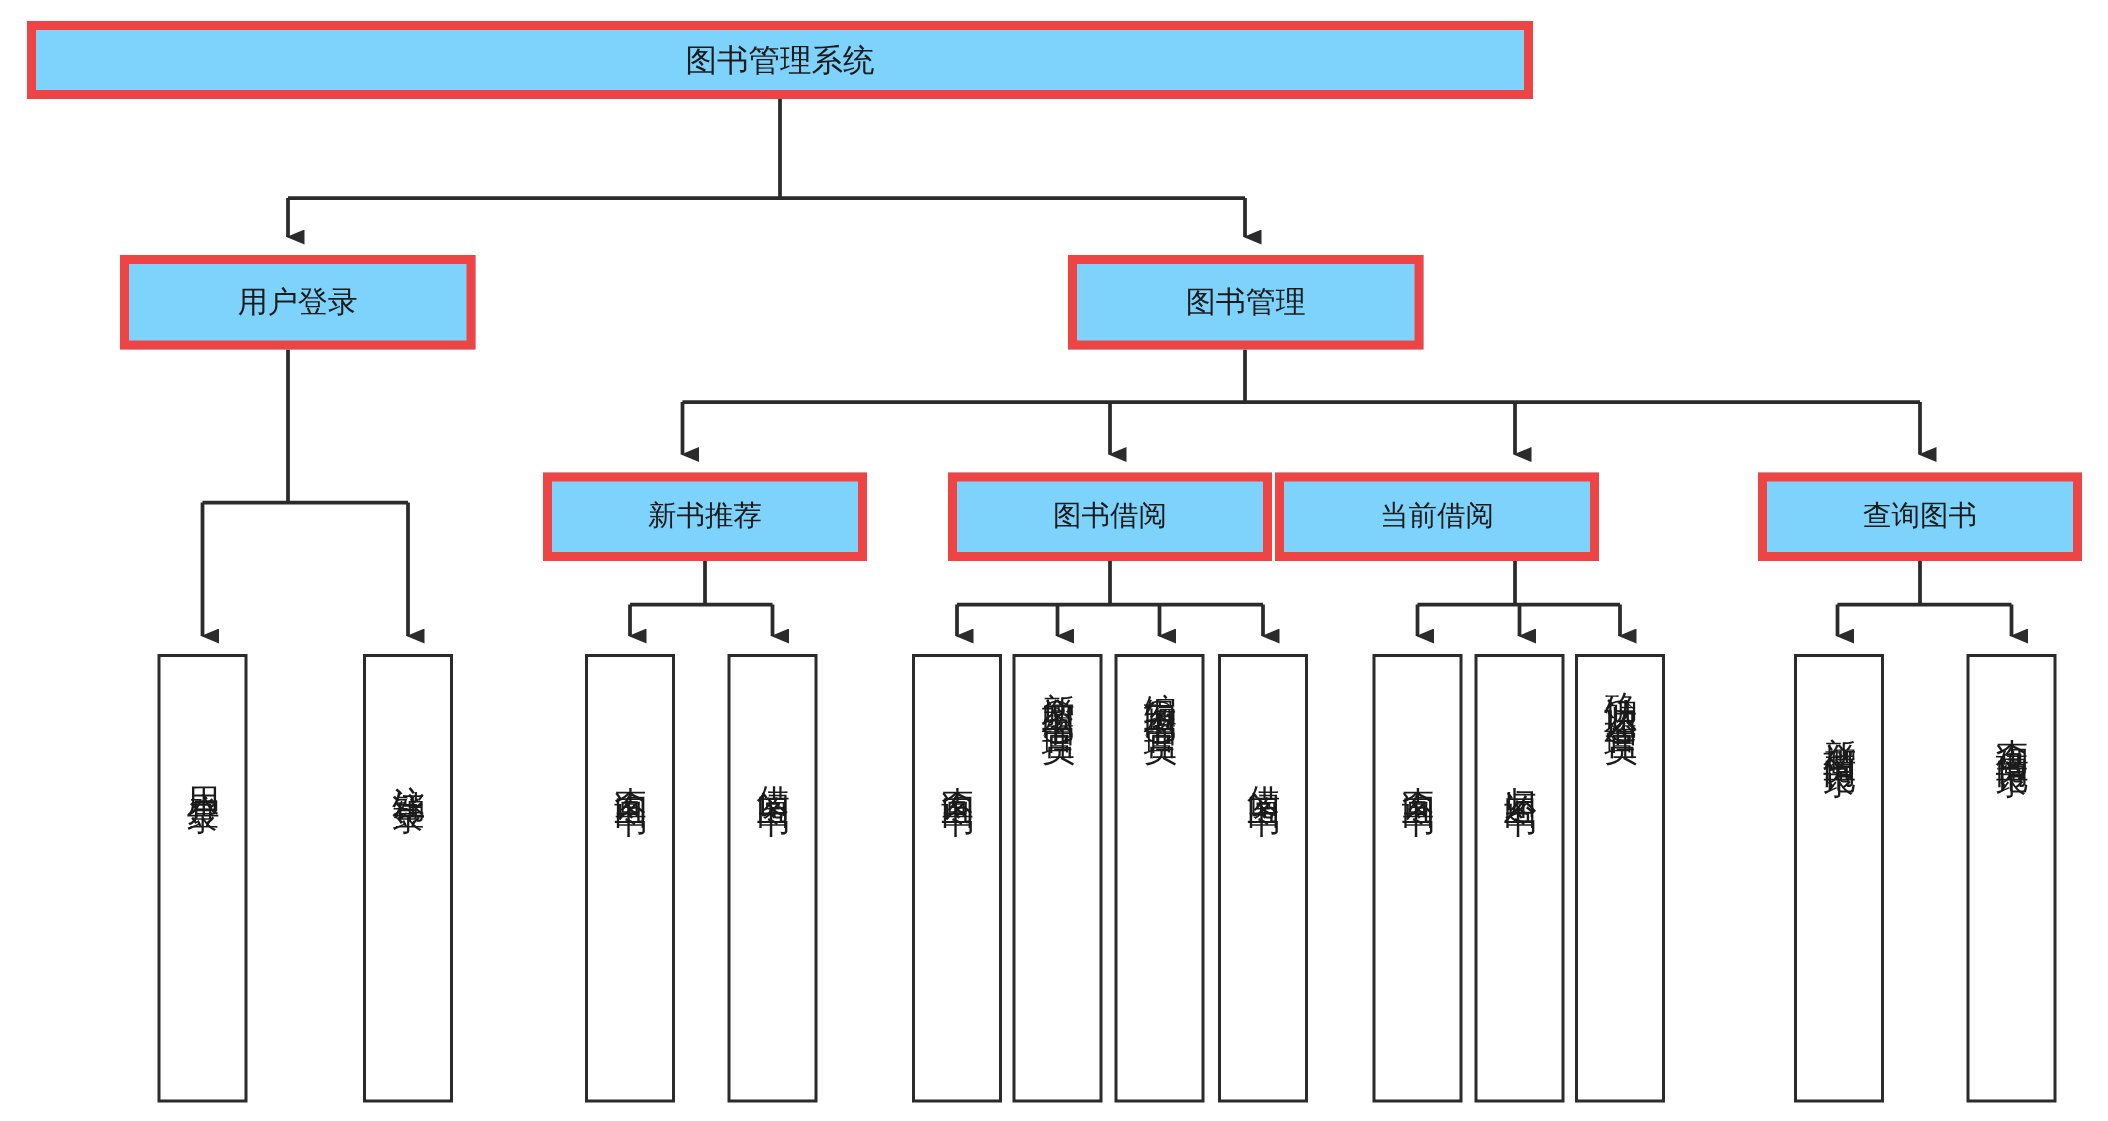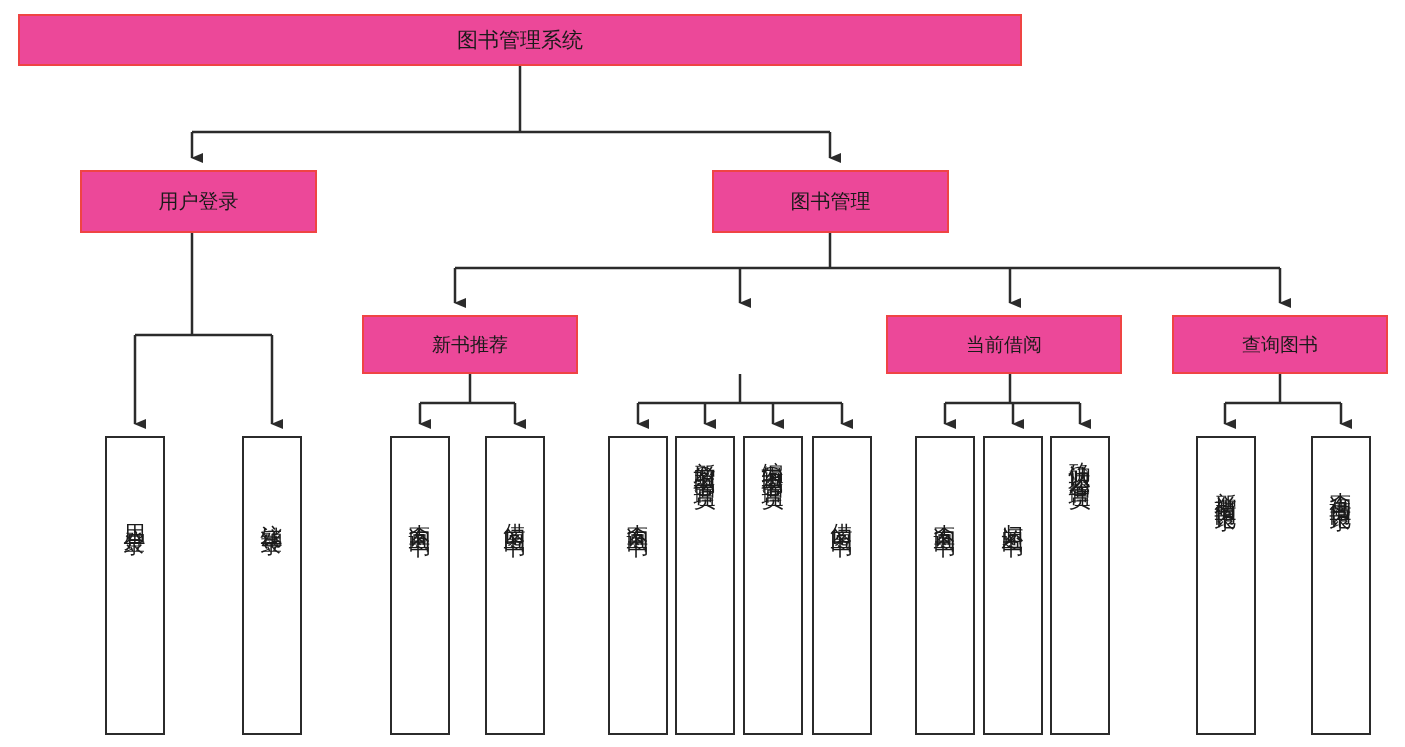--- a/index.html
+++ b/index.html
@@ -22,22 +22,22 @@
   svg.diagram-svg {
     position: absolute;
     left: 0;
     top: 0;
     width: 1405px;
     height: 747px;
   }
   .node-box {
     position: absolute;
     box-sizing: border-box;
-    border: 2px solid #ef4444;
-    background: #ec4899;
+    border: 6px solid #ef4444;
+    background: #7dd3fc;
     display: flex;
     align-items: center;
     justify-content: center;
   }
   .node-label {
     color: #1a1a1a;
     text-align: center;
     line-height: 1.18;
     white-space: nowrap;
   }
@@ -137,21 +137,24 @@
   <div class="node-box level-1" style="left:80px; top:170px; width:237px; height:63px;">
     <span class="node-label">用户登录</span>
   </div>
   <div class="node-box level-1" style="left:712px; top:170px; width:237px; height:63px;">
     <span class="node-label">图书管理</span>
   </div>
 
   <div class="node-box level-2" style="left:362px; top:315px; width:216px; height:59px;">
     <span class="node-label">新书推荐</span>
   </div>
-  <div class="node-box level-2" style="left:886px; top:315px; width:236px; height:59px;">
+  <div class="node-box level-2" style="left:632px; top:315px; width:216px; height:59px;">
+    <span class="node-label">图书借阅</span>
+  </div>
+  <div class="node-box level-2" style="left:850px; top:315px; width:216px; height:59px;">
     <span class="node-label">当前借阅</span>
   </div>
   <div class="node-box level-2" style="left:1172px; top:315px; width:216px; height:59px;">
     <span class="node-label">查询图书</span>
   </div>
 
   <div class="leaf-box" style="left:105px; top:436px; width:60px; height:299px;">
     <span class="leaf-label" style="margin-top:68px;">用户登录</span>
   </div>
   <div class="leaf-box" style="left:242px; top:436px; width:60px; height:299px;">

